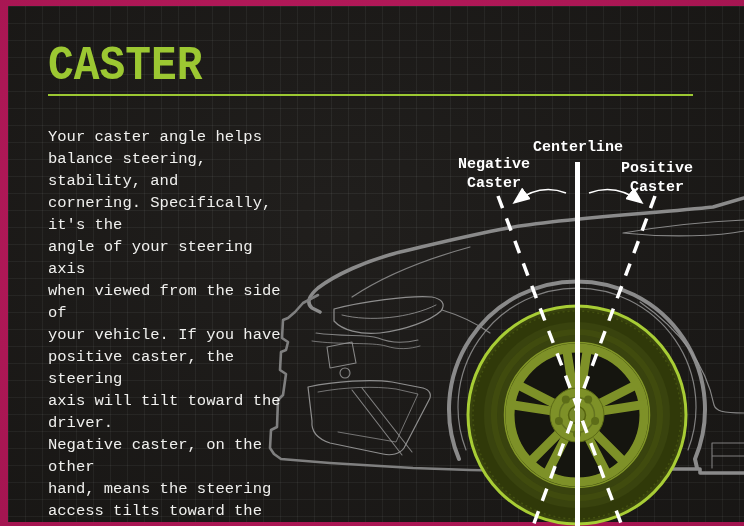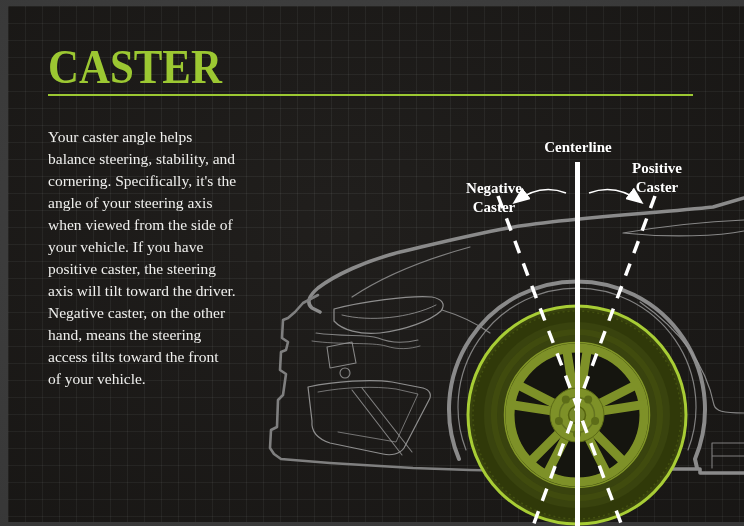--- a/index.html
+++ b/index.html
@@ -1,33 +1,33 @@
 <!DOCTYPE html>
 <html><head>
 <meta charset="utf-8">
 <style>
   html,body{margin:0;padding:0;background:#0b0a09;}
-  .screen{position:relative;width:744px;height:526px;overflow:hidden;background:#404040;
-          font-family:Liberation Serif, serif;}
+  .screen{position:relative;width:744px;height:526px;overflow:hidden;background:#be185d;
+          font-family:Liberation Mono, monospace;}
   .grid-bg{position:absolute;top:6px;left:8px;right:0;bottom:4px;background-color:#1c1a18;
     background-image:
       linear-gradient(to right, rgba(255,255,255,0.055) 1px, transparent 1px),
       linear-gradient(to bottom, rgba(255,255,255,0.055) 1px, transparent 1px);
     background-size:17px 17px;}
   .vignette{position:absolute;inset:0;background:radial-gradient(ellipse at 45% 42%, rgba(255,255,255,0.02) 0%, rgba(0,0,0,0.14) 95%);}
   .title{position:absolute;left:48px;top:40px;color:#9cc832;font-size:49px;font-weight:bold;
          line-height:1.1;letter-spacing:0px;transform:scaleX(0.875);transform-origin:0 0;white-space:nowrap;}
   .title-rule{position:absolute;left:48px;top:94px;width:645px;height:2px;background:#9cc832;}
   .paragraph{position:absolute;left:48px;top:126px;width:250px;color:#f0f0ee;font-size:15.5px;
              line-height:22px;white-space:pre-line;}
   .diagram-svg{position:absolute;left:0;top:0;width:744px;height:526px;}
   .dlabel{position:absolute;color:#ffffff;font-weight:bold;font-size:15px;line-height:19px;
           text-align:center;white-space:pre-line;}
   .lbl-centerline{left:518px;top:138px;width:120px;text-align:center;}
-  .lbl-negative{left:434px;top:155px;width:120px;margin-top:24px;}
+  .lbl-negative{left:434px;top:155px;width:120px;}
   .lbl-positive{left:597px;top:159px;width:120px;}
 </style>
 </head>
 <body>
 
 <div class="screen">
   <div class="grid-bg"></div>
   <div class="vignette"></div>
 
   <svg class="diagram-svg" viewBox="0 0 744 526">

